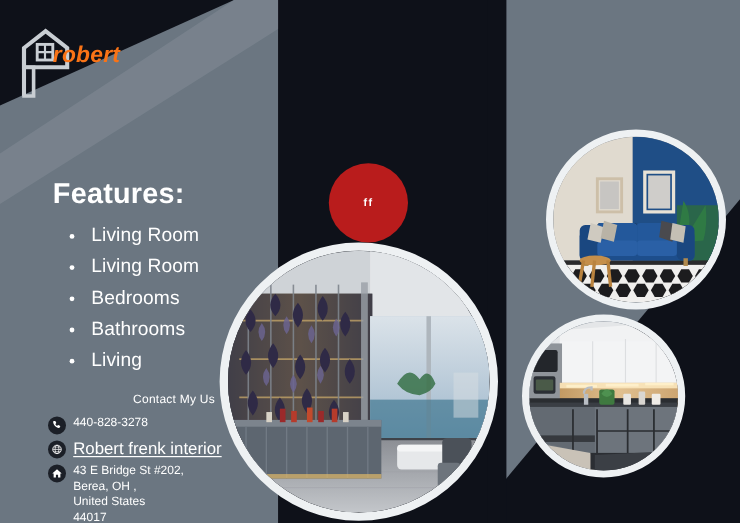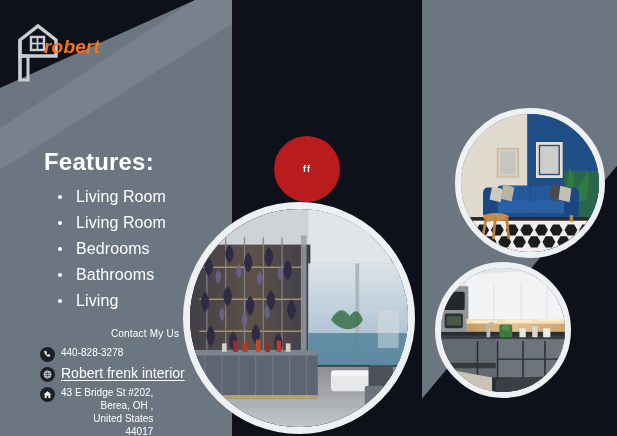--- a/index.html
+++ b/index.html
@@ -92,21 +92,21 @@
     flex:0 0 auto;width:15px;height:15px;border-radius:50%;
     background:#1b1f27;margin-right:6px;margin-top:1px;
     display:flex;align-items:center;justify-content:center;
   }
   .contact-ico svg{display:block;}
   .contact-val{font-size:10px;line-height:13px;}
   .contact-web{
     font-size:14px;line-height:15px;text-decoration:underline;
     text-underline-offset:2px;white-space:nowrap;
   }
-  .contact-addr span{display:block;font-size:10px;line-height:13px;text-align:right;}
+  .contact-addr span{display:block;font-size:10px;line-height:13px;}
 
   
   .circ{position:absolute;border-radius:50%;overflow:hidden;
         border:7px solid #eef1f3;box-sizing:border-box;}
   .circ-main{left:183px;top:202px;width:232px;height:232px;}
   .circ-living{left:455px;top:108px;width:150px;height:150px;border-width:6px;}
   .circ-kitchen{left:435px;top:262px;width:136px;height:136px;border-width:6px;}
   .photo{position:absolute;inset:0;overflow:hidden;}
 </style>
 </head>

